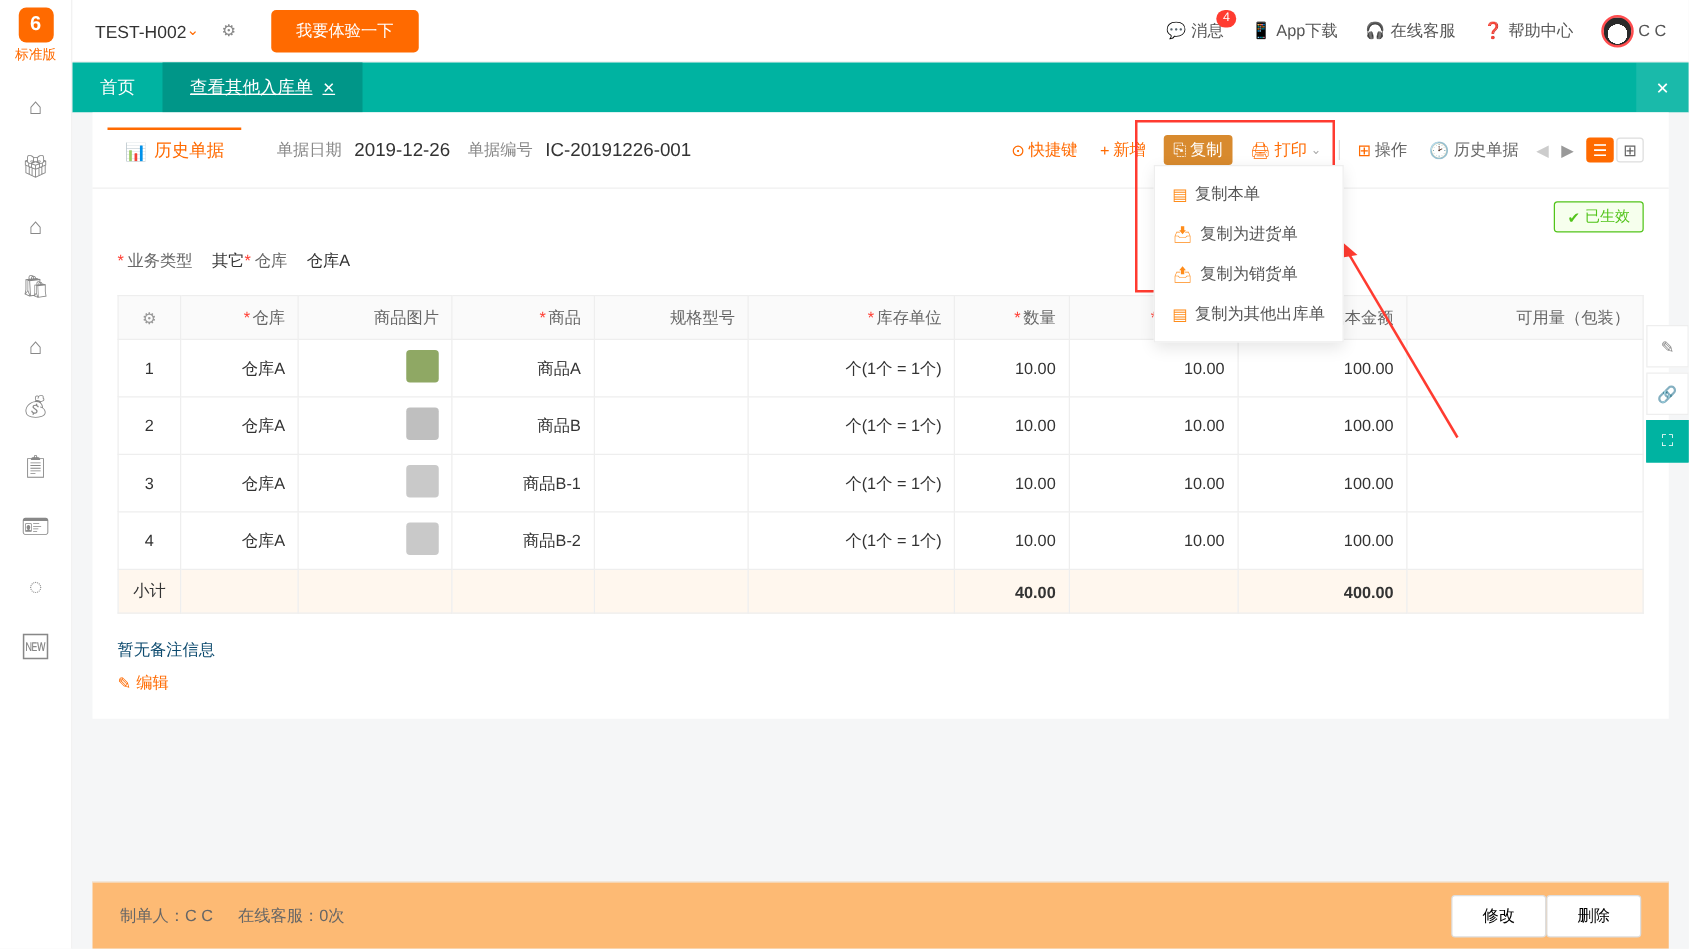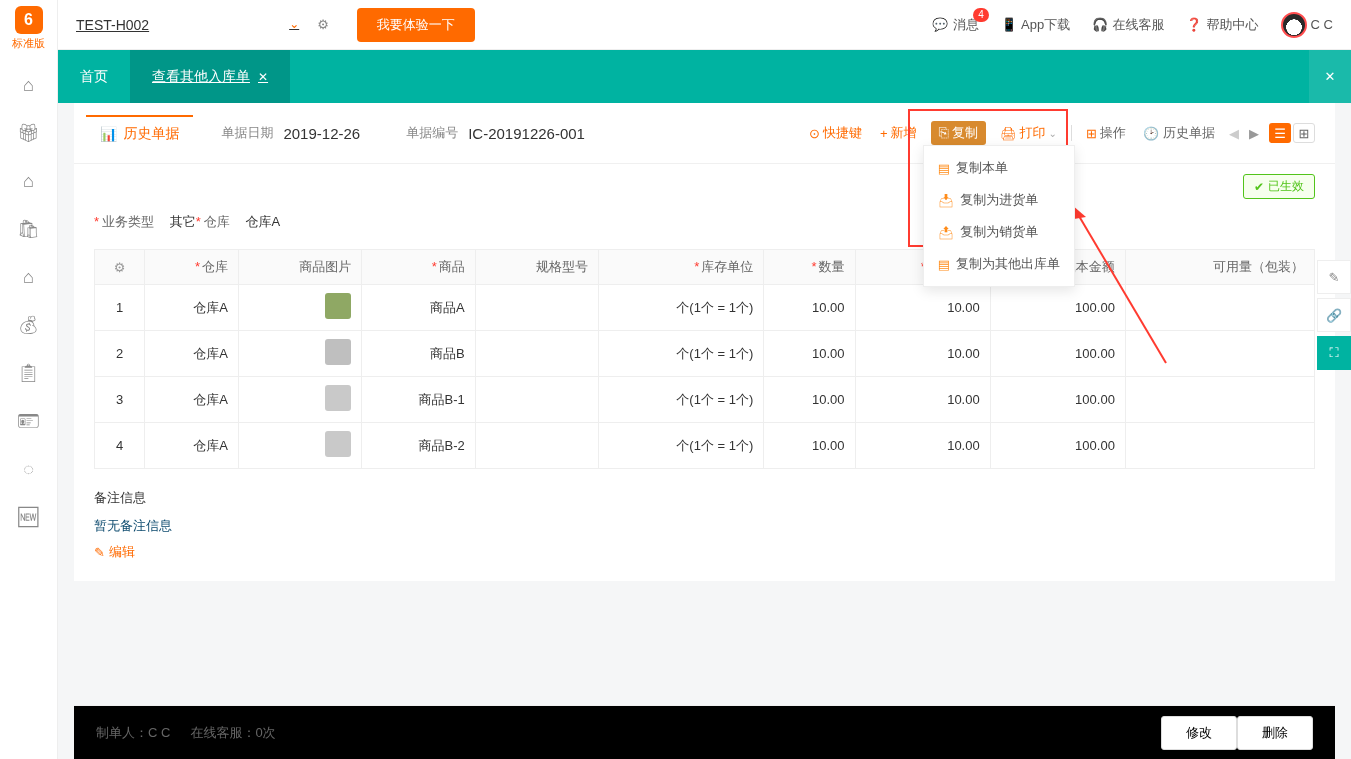--- a/index.html
+++ b/index.html
@@ -9,31 +9,31 @@
 
 .left-sidebar { width: 58px; background: #fff; border-right: 1px solid #eee; display: flex; flex-direction: column; align-items: center; padding-top: 6px; }
 .logo-area { text-align: center; margin-bottom: 10px; }
 .logo-icon { width: 28px; height: 28px; background: #ff6a00; border-radius: 6px; color: #fff; font-size: 16px; display: flex; align-items: center; justify-content: center; margin: 0 auto; font-weight: bold; }
 .logo-label { color: #ff6a00; font-size: 11px; margin-top: 2px; }
 .side-icon { width: 36px; height: 36px; display: flex; align-items: center; justify-content: center; color: #888; font-size: 18px; margin: 6px 0; cursor: pointer; border-radius: 6px; }
 
 
 .main-area { flex: 1; display: flex; flex-direction: column; }
 .top-header { height: 50px; background: #fff; display: flex; align-items: center; padding: 0 18px; border-bottom: 1px solid #eee; }
-.org-select { display: flex; align-items: flex-start; gap: 140px; color: #333; font-size: 14px; text-decoration: underline; }
+.org-select { display: flex; align-items: flex-start; color: #333; font-size: 14px; }
 .chev-down { color: #ff6a00; font-size: 12px; }
 .gear { color: #888; margin-left: 18px; cursor: pointer; }
 .trial-btn { background: #ff6a00; color: #fff; border: none; padding: 8px 20px; border-radius: 4px; margin-left: 28px; cursor: pointer; font-size: 13px; }
 .top-right { margin-left: auto; display: flex; align-items: center; gap: 22px; color: #555; font-size: 13px; }
 .top-right-item { display: flex; align-items: center; gap: 4px; cursor: pointer; position: relative; }
 .badge { position: absolute; top: -8px; right: -10px; background: #ff3b30; color: #fff; font-size: 10px; border-radius: 8px; padding: 0 5px; line-height: 14px; }
 .avatar { width: 26px; height: 26px; border-radius: 50%; background: radial-gradient(circle at 50% 60%, #fff 45%, #2a2a2a 46%); border: 2px solid #ff4d4f; }
 
 
-.tabs-bar { height: 53px; background: #00b3a1; display: flex; align-items: stretch; }
+.tabs-bar { height: 40px; background: #00b3a1; display: flex; align-items: stretch; }
 .tab { display: flex; align-items: center; padding: 0 22px; color: #fff; font-size: 14px; cursor: pointer; position: relative; }
 .tab.active { background: #009688; text-decoration: underline; }
 .tab .close { margin-left: 8px; font-size: 12px; }
 .tab-close-right { margin-left: auto; width: 42px; display: flex; align-items: center; justify-content: center; color: #fff; cursor: pointer; background: rgba(255,255,255,0.1); }
 
 
 .content { flex: 1; background: #f5f6f7; padding: 0 16px 0 16px; position: relative; }
 .card { background: #fff; margin-top: 0; }
 .card-header-row { display: flex; align-items: center; padding: 12px 20px 12px 12px; border-bottom: 1px solid #f0f0f0; }
 .card-tab { display: inline-flex; align-items: center; gap: 6px; padding: 8px 14px; border-top: 2px solid #ff6a00; background: #fff; color: #ff6a00; font-size: 14px; }
@@ -83,21 +83,21 @@
 .subtotal-row .st-label { text-align: center; }
 .subtotal-row strong { font-weight: bold; }
 
 
 .remarks { padding: 4px 20px 20px; }
 .remarks-title { font-size: 13px; color: #333; margin-bottom: 10px; }
 .remarks-empty { color: #0c4a6e; font-size: 13px; margin-bottom: 8px; }
 .edit-link { color: #ff6a00; font-size: 13px; display: flex; align-items: center; gap: 4px; cursor: pointer; }
 
 
-.footer-bar { position: absolute; bottom: 0; left: 16px; right: 16px; background: #000000; height: 54px; display: flex; align-items: center; padding: 0 22px; border-top: 1px solid #f0f0f0; font-size: 13px; color: #666; }
+.footer-bar { position: absolute; bottom: 0; left: 16px; right: 16px; background: #fdba74; height: 54px; display: flex; align-items: center; padding: 0 22px; border-top: 1px solid #f0f0f0; font-size: 13px; color: #666; }
 .footer-right { margin-left: auto; display: flex; }
 .f-btn { border: 1px solid #ddd; background: #fff; padding: 7px 24px; border-radius: 3px; cursor: pointer; font-size: 13px; }
 
 
 .right-float { position: absolute; right: 0; top: 260px; display: flex; flex-direction: column; gap: 4px; }
 .rf-btn { width: 34px; height: 34px; background: #fff; border: 1px solid #eee; display: flex; align-items: center; justify-content: center; cursor: pointer; color: #888; }
 .rf-btn.teal { background: #00b3a1; color: #fff; border-color: #00b3a1; }
 </style>
 </head>
 <body>
@@ -169,21 +169,21 @@
     <div class="content">
       <div class="card">
         <div class="card-header-row" style="position:relative;">
           <div class="card-tab">
             <span class="ic">📊</span>
             <span>历史单据</span>
           </div>
           <div class="doc-meta">
             <span>单据日期</span>
             <strong>2019-12-26</strong>
-            <span style="margin-left:36px;">单据编号</span>
+            <span style="margin-left:4px;">单据编号</span>
             <strong>IC-20191226-001</strong>
           </div>
           <div class="toolbar">
             <div class="tb-item orange">
                 <span>⊙</span>
                 <span>快捷键</span>
               </div>
             <div class="tb-item orange">
                 <span>+</span>
                 <span>新增</span>
@@ -310,26 +310,37 @@
     <td>仓库A</td>
     <td><span class="img-cell gray2"></span></td>
     <td>商品B-2</td>
     <td></td>
     <td>个(1个 = 1个)</td>
     <td>10.00</td>
     <td>10.00</td>
     <td>100.00</td>
     <td></td>
                 </tr>
+                <tr class="subtotal-row">
+  <td class="st-label">小计</td>
+  <td></td>
+                  <td></td>
+                  <td></td>
+                  <td></td>
+                  <td></td>
+  <td><strong>40.00</strong></td>
+  <td></td>
+  <td><strong>400.00</strong></td>
+  <td></td>
+                </tr>
               </tbody>
           </table>
         </div>
 
         <div class="remarks">
-          <div class="remarks-title">备注信息</div>
           <div class="remarks-empty">暂无备注信息</div>
           <div class="edit-link">
             <span>✎</span>
             <span>编辑</span>
           </div>
         </div>
       </div>
 
       <div class="anno-box" style="top:6px; left:850px; width:160px; height:138px;"></div>
       <svg style="position:absolute; top:100px; left:978px; width:140px; height:180px; pointer-events:none;">

